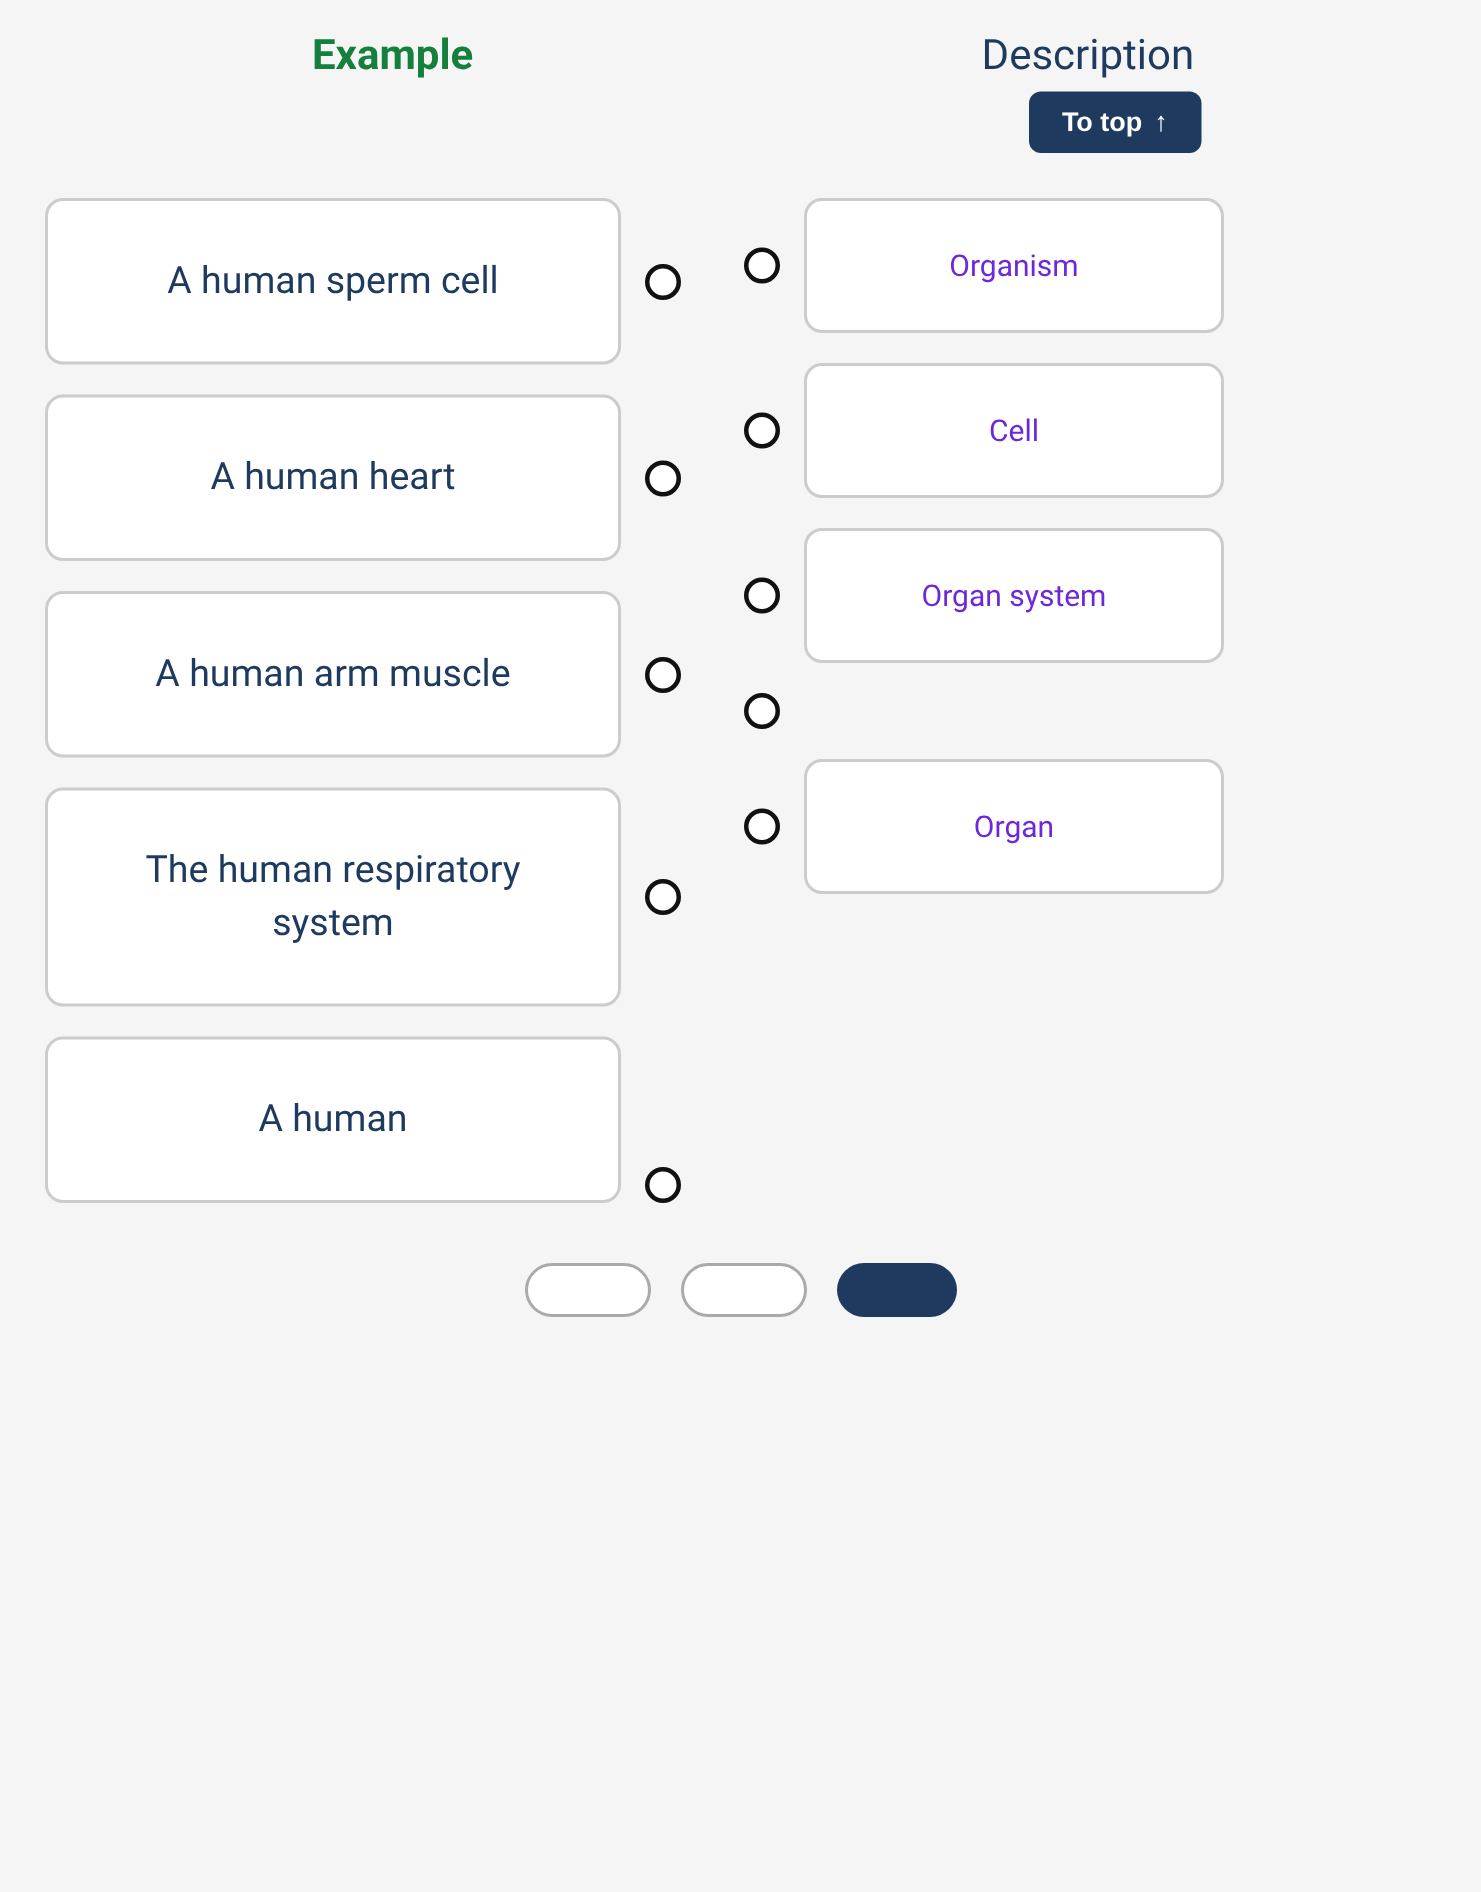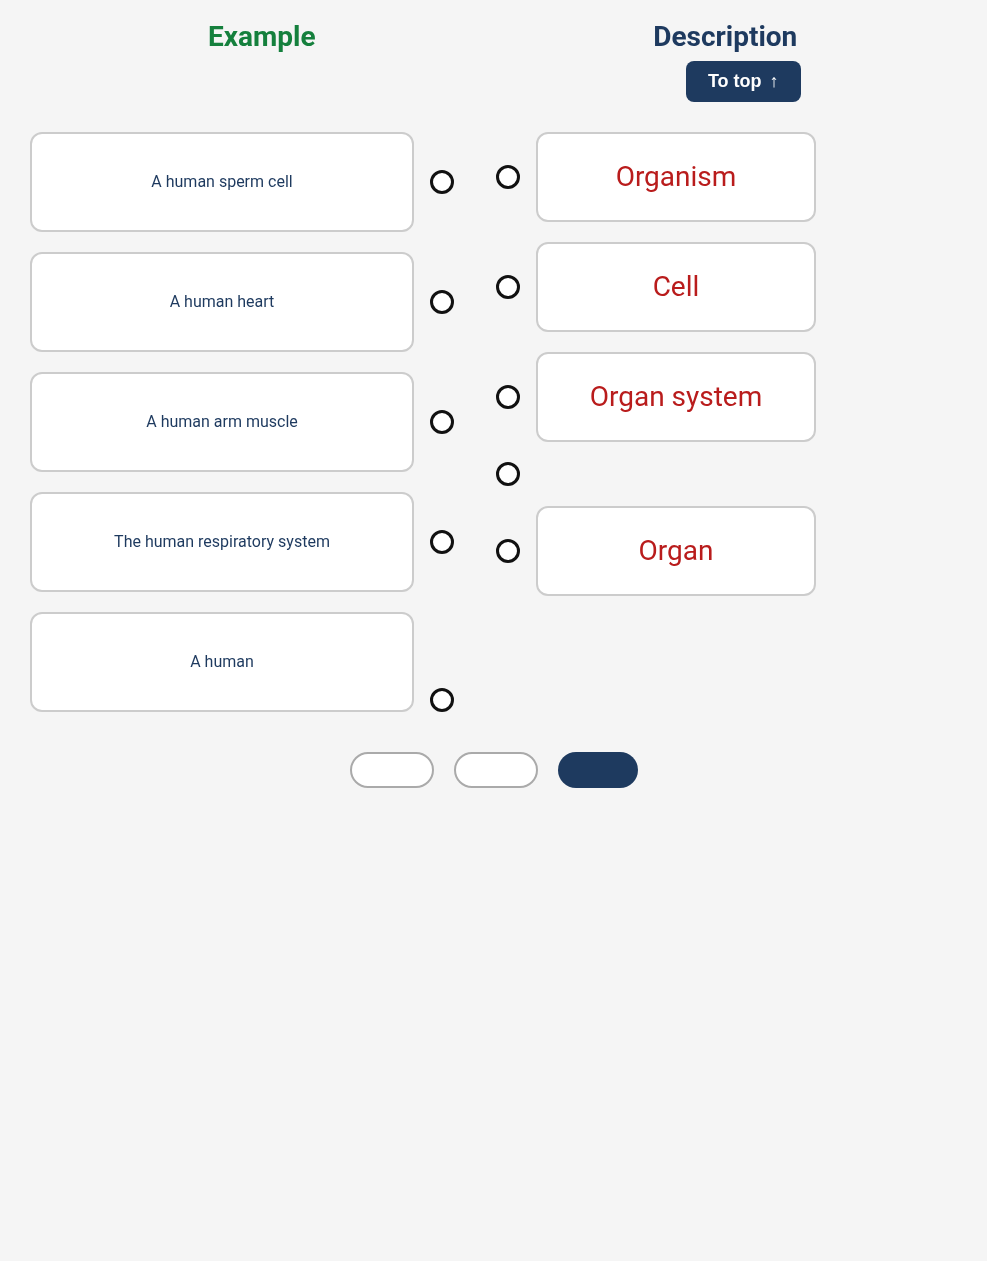--- a/index.html
+++ b/index.html
@@ -39,21 +39,21 @@
     .col-header-right {
       flex: 1;
       display: flex;
       flex-direction: column;
       align-items: center;
       position: relative;
     }
 
     .col-header-right-title {
       font-size: 28px;
-      font-weight: 700;
+      font-weight: 400;
       color: #1e3a5f;
       text-align: center;
       width: 100%;
     }
 
     .to-top-btn {
       background: #1e3a5f;
       color: #ffffff;
       border: none;
       border-radius: 8px;
@@ -103,38 +103,38 @@
     .example-card {
       width: 400px;
       min-height: 100px;
       background: #ffffff;
       border: 2px solid #cccccc;
       border-radius: 12px;
       display: flex;
       align-items: center;
       justify-content: center;
       padding: 36px 24px;
-      font-size: 16px;
+      font-size: 25px;
       color: #1e3a5f;
       text-align: center;
       line-height: 1.4;
     }
 
     .desc-card {
       width: 280px;
       min-height: 90px;
       background: #ffffff;
       border: 2px solid #cccccc;
       border-radius: 12px;
       display: flex;
       align-items: center;
       justify-content: center;
       padding: 18px 20px;
-      font-size: 28px;
-      color: #b91c1c;
+      font-size: 20px;
+      color: #6d28d9;
       text-align: center;
       line-height: 1.4;
     }
 
     .dot-connector {
       width: 24px;
       height: 24px;
       border-radius: 50%;
       border: 3px solid #111111;
       background: #ffffff;

